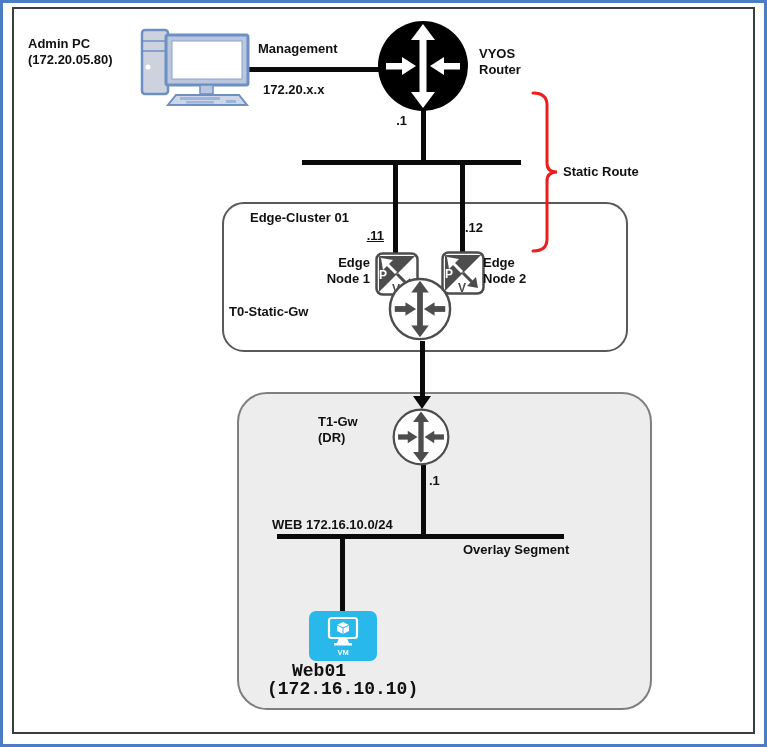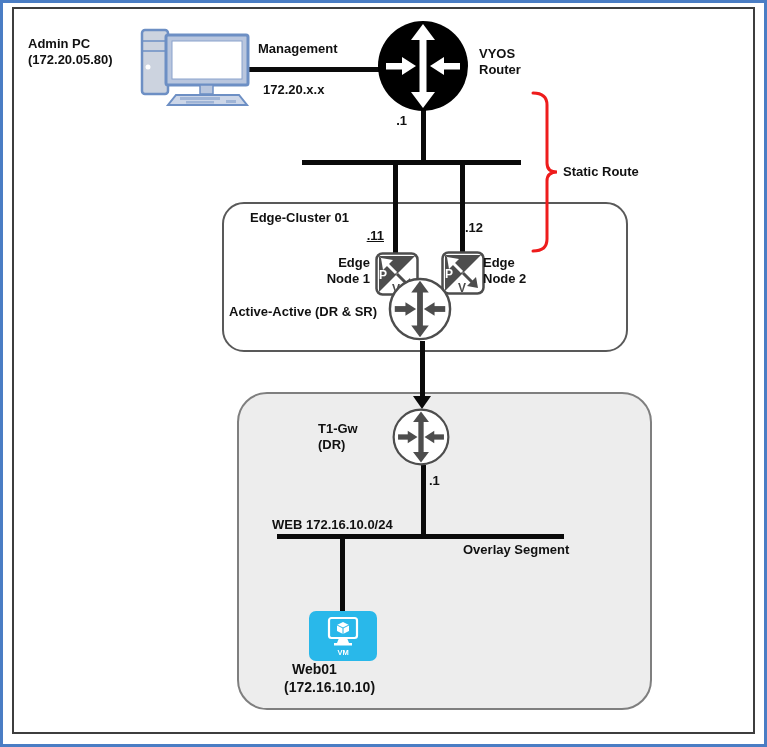--- a/index.html
+++ b/index.html
@@ -16,21 +16,21 @@
   .t1-zone-box{left:237px;top:392px;width:415px;height:318px;border:2px solid #7f7f7f;
     border-radius:30px;background:#ededed;}
   .line{position:absolute;background:#0a0a0a;}
   .arrow-down{position:absolute;width:0;height:0;border-left:9px solid transparent;
     border-right:9px solid transparent;border-top:13px solid #0a0a0a;}
   .lbl{position:absolute;font-weight:bold;font-size:13px;line-height:1.22;color:#111;
     white-space:nowrap;}
   .lbl div{white-space:nowrap;}
   .center{text-align:left;}
   .right{text-align:right;}
-  .big{font-size:14px;}
+  .big{font-size:18px;font-family:Liberation Mono, monospace;}
   svg{position:absolute;display:block;}
 </style>
 </head>
 <body>
 
 <div id="canvas">
 
   <div class="outer-border"></div>
   <div class="inner-border"></div>
 
@@ -173,38 +173,38 @@
   <div class="lbl right" style="left:300px;top:255px;width:70px;">
     <div>Edge</div>
     <div>Node 1</div>
   </div>
   <div class="lbl" style="left:483px;top:255px;">
     <div>Edge</div>
     <div>Node 2</div>
   </div>
 
   <div class="lbl center" style="left:229px;top:304px;width:162px;">
-    <div>Active-Active (DR &amp; SR)</div>
-  </div>
-
-  <div class="lbl center" style="left:318px;top:414px;width:72px;margin-top:7px;">
+    <div>T0-Static-Gw</div>
+  </div>
+
+  <div class="lbl center" style="left:318px;top:414px;width:72px;">
     <div>T1-Gw</div>
     <div>(DR)</div>
   </div>
   <div class="lbl" style="left:429px;top:473px;">
     <div>.1</div>
   </div>
 
   <div class="lbl" style="left:272px;top:517px;">
     <div>WEB 172.16.10.0/24</div>
   </div>
   <div class="lbl" style="left:443px;top:542px;margin-left:20px;">
     <div>Overlay Segment</div>
   </div>
 
   <div class="lbl center big" style="left:292px;top:661px;width:100px;">
     <div>Web01</div>
   </div>
-  <div class="lbl center big" style="left:284px;top:679px;width:120px;">
+  <div class="lbl center big" style="left:267px;top:679px;width:120px;">
     <div>(172.16.10.10)</div>
   </div>
 
 </div>
 
 </body></html>

